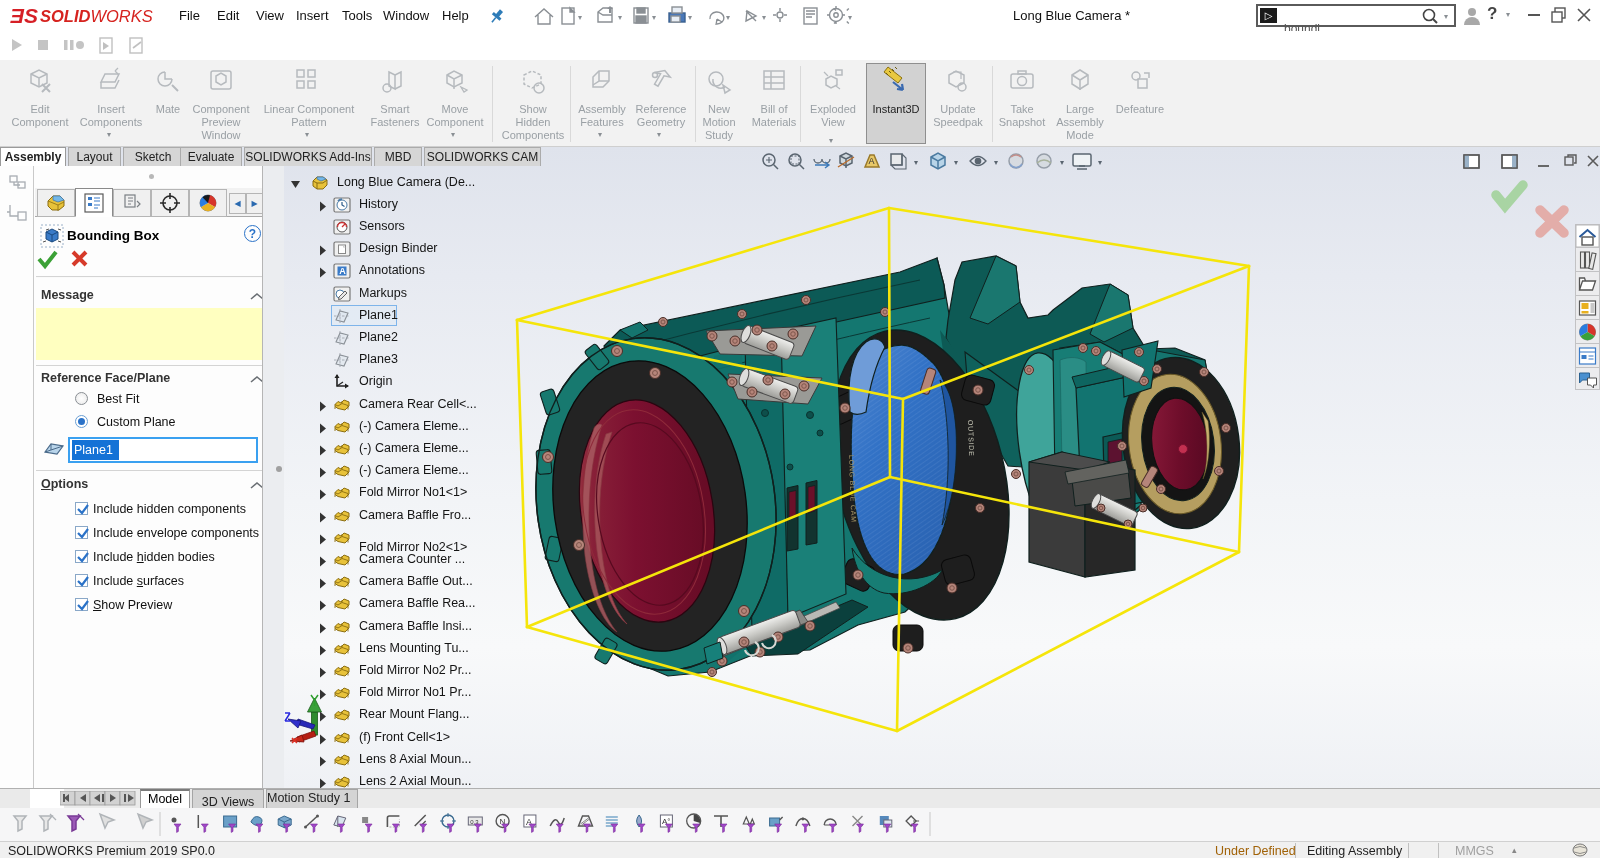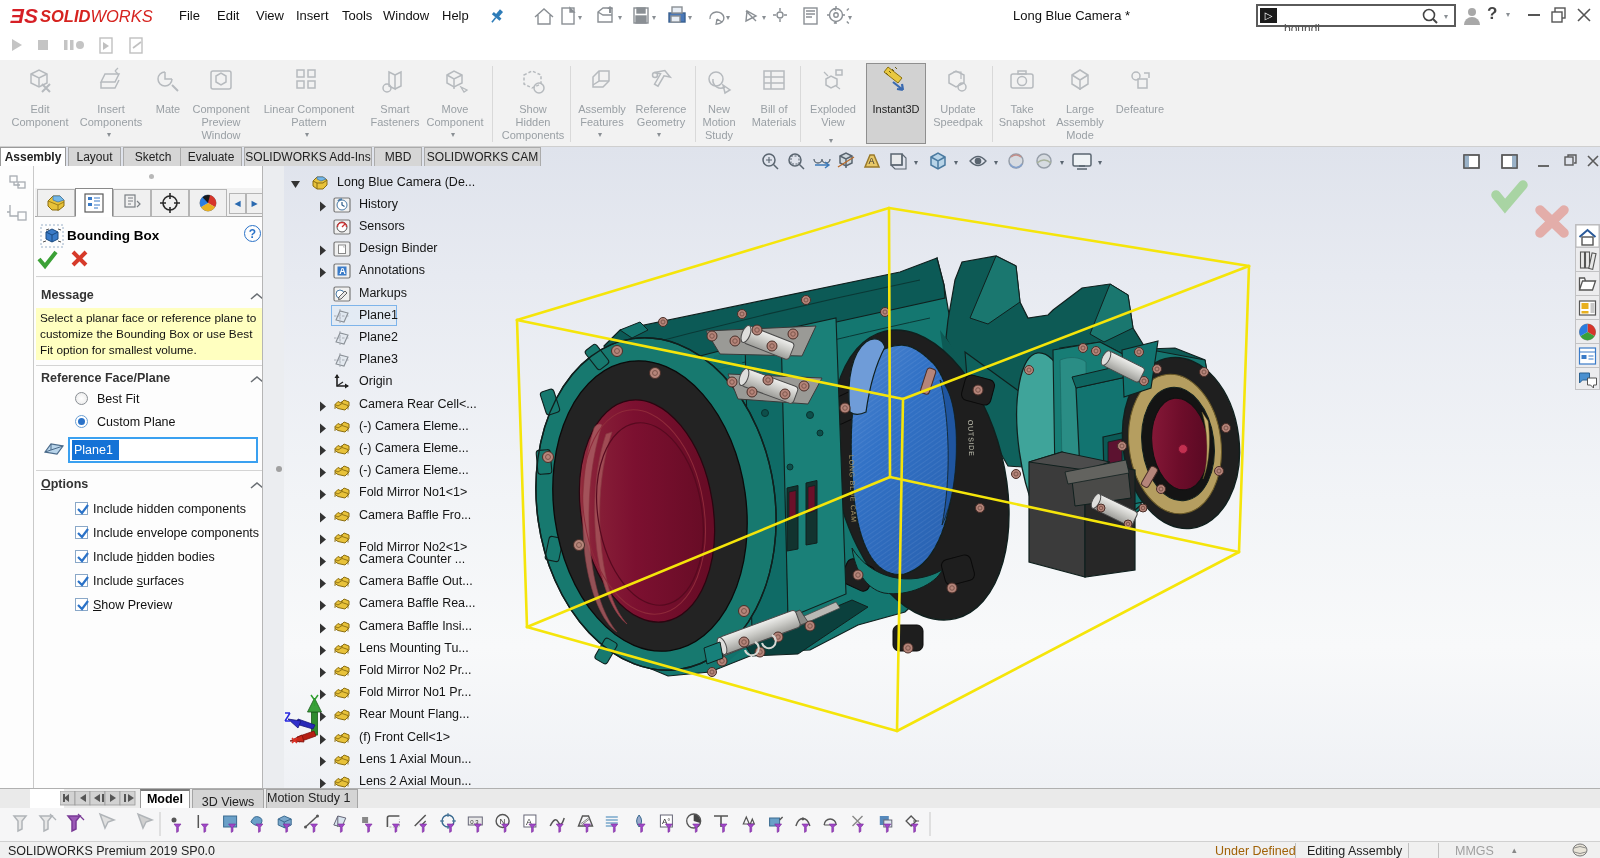--- a/index.html
+++ b/index.html
@@ -333,21 +333,20 @@
     <path d="M37,4 l13,13 m0,-13 l-13,13" stroke="#d63a2a" stroke-width="4" fill="none"></path>
   </svg>
   <div class="abs" style="left:36px;top:110px;width:226px;height:1px;background:#d4d4d4;"></div>
   <div class="abs" style="left:36px;top:111px;width:226px;height:1px;background:#fafafa;"></div>
 
   <div class="abs hdr" style="left:41px;top:122px;">Message</div>
   <svg class="abs" style="left:250px;top:126px" width="14" height="8">
       <path d="M1,7 l6,-5 6,5" stroke="#6a6f74" stroke-width="1.6" fill="none"></path>
     </svg>
   <div class="abs" style="left:36px;top:142px;width:227px;height:52px;background:#ffffc0;"></div>
-  <div class="abs" style="left:40px;top:145px;font-size:11.8px;color:#111;line-height:15.8px;">Select a planar face or reference plane to<br>customize the Bounding Box or use Best<br>Fit option for smallest volume.</div>
   <div class="abs" style="left:36px;top:199px;width:226px;height:1px;background:#d4d4d4;"></div>
 
   <div class="abs hdr" style="left:41px;top:205px;">Reference Face/Plane</div>
   <svg class="abs" style="left:250px;top:209px" width="14" height="8">
       <path d="M1,7 l6,-5 6,5" stroke="#6a6f74" stroke-width="1.6" fill="none"></path>
     </svg>
   <div class="abs" style="left:75px;top:226px;width:13px;height:13px;border-radius:7px;border:1px solid #8a8f94;background:radial-gradient(#fff,#e8e8e8);"></div>
   <div class="abs panellbl" style="left:97px;top:226px;">Best Fit</div>
   <div class="abs" style="left:75px;top:249px;width:13px;height:13px;border-radius:7px;border:1px solid #6a9fd4;background:#fff;"></div>
   <div class="abs" style="left:78px;top:252px;width:7px;height:7px;border-radius:4px;background:#2a72c8;"></div>
@@ -413,21 +412,21 @@
         <rect x="60" y="0" width="15" height="14"></rect>
       </g>
     <g fill="#555">
         <path d="M4,7 l5,-4 0,8 z M3,3 l2,0 0,8 -2,0 z"></path>
         <path d="M20,7 l6,-4 0,8 z"></path>
         <path d="M34,7 l6,-4 0,8 z M42,3 l2,0 0,8 -2,0z"></path>
         <path d="M56,7 l-6,-4 0,8 z"></path>
         <path d="M64,3 l2,0 0,8 -2,0 z M74,7 l-6,-4 0,8 z"></path>
       </g>
   </svg>
-  <div class="abs" style="left:140px;top:0px;width:50px;height:20px;background:#fff;border:1px solid #999;border-top:2px solid #7a7a7a;font-weight:bold;font-size:12.5px;text-align:center;padding-top:1px;">Model</div>
+  <div class="abs" style="left:140px;top:0px;width:50px;height:20px;background:#fff;border:1px solid #999;border-top:2px solid #7a7a7a;font-weight:normal;font-size:12.5px;text-align:center;padding-top:1px;">Model</div>
   <div class="abs" style="left:192px;top:0px;width:72px;height:20px;background:#d4d4d4;border:1px solid #a5a5a5;font-size:12.5px;text-align:center;padding-top:5px;color:#222;">3D Views</div>
   <div class="abs" style="left:266px;top:0px;width:92px;height:20px;background:#d4d4d4;border:1px solid #a5a5a5;font-size:12.5px;text-align:left;padding-top:1px;color:#222;">Motion Study 1</div>
 </div>
 <div class="abs" id="sketchbar">
   <svg class="abs" style="left:0;top:0" width="1600" height="33" viewBox="0 0 1600 33">
     <g stroke="#b0b4b8" fill="none" stroke-width="1.5">
       <path d="M14,8 l12,0 -4,5 0,8 -4,2 0,-10 z" fill="#e8e8e8"></path>
       <path d="M40,8 l12,0 -4,5 0,8 -4,2 0,-10 z" fill="#e8e8e8"></path>
         <path d="M50,6 l6,6" stroke-width="1.2"></path>
       <path d="M68,8 l12,0 -4,5 0,8 -4,2 0,-10 z" fill="#9b59b6" stroke="#7a3a96"></path>
@@ -1178,21 +1177,21 @@
 <div class="treerow" style="left:0;top:749.7px">
       <svg class="abs" style="left:319px;top:6px" width="8" height="11">
         <path d="M1,0.5 l6,5 -6,5 z" fill="#333"></path>
       </svg>
       <svg class="abs" style="left:333px;top:1px" width="18" height="18" viewBox="0 0 18 18">
         <g transform="translate(9,9.5)">
           <path d="M-7,-1 l3,-3 3,1.5 3,-3 5,2 0,4 -4,4 -7,-1.5 -3,-2 z" fill="#e8c23a" stroke="#8a6d10" stroke-width="1"></path>
           <path d="M-7,-1 l3,1.5 4,-2.5 m0,0 l6,2 m-6,-2 l0,-2.5 m6,4.5 l0,4 m-13,-3 l0,2.5" fill="none" stroke="#8a6d10" stroke-width="0.9"></path>
         </g>
       </svg>
-      <div class="abs" style="left:359px;top:2px">Lens 1 Axial Moun...</div>
+      <div class="abs" style="left:359px;top:2px">Lens 8 Axial Moun...</div>
     </div>
 <div class="treerow" style="left:0;top:771.9px">
       <svg class="abs" style="left:319px;top:6px" width="8" height="11">
         <path d="M1,0.5 l6,5 -6,5 z" fill="#333"></path>
       </svg>
       <svg class="abs" style="left:333px;top:1px" width="18" height="18" viewBox="0 0 18 18">
         <g transform="translate(9,9.5)">
           <path d="M-7,-1 l3,-3 3,1.5 3,-3 5,2 0,4 -4,4 -7,-1.5 -3,-2 z" fill="#e8c23a" stroke="#8a6d10" stroke-width="1"></path>
           <path d="M-7,-1 l3,1.5 4,-2.5 m0,0 l6,2 m-6,-2 l0,-2.5 m6,4.5 l0,4 m-13,-3 l0,2.5" fill="none" stroke="#8a6d10" stroke-width="0.9"></path>
         </g>

